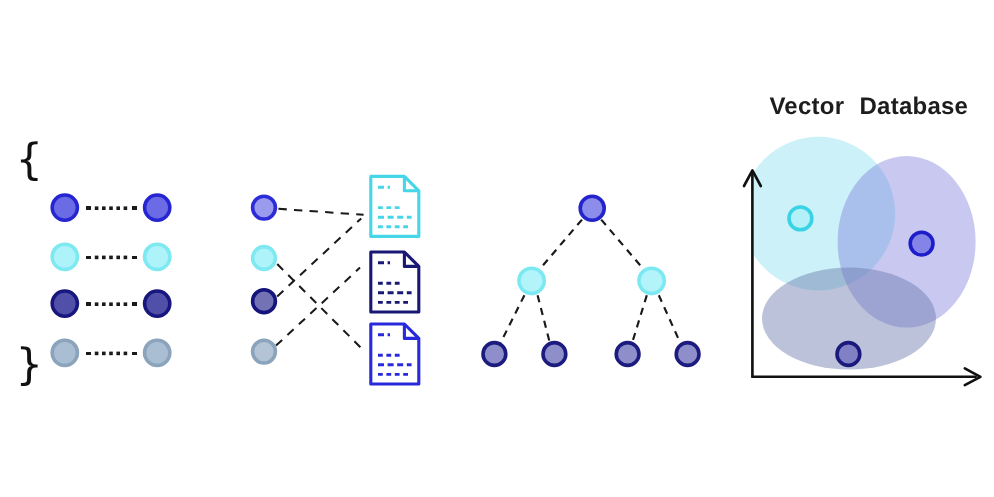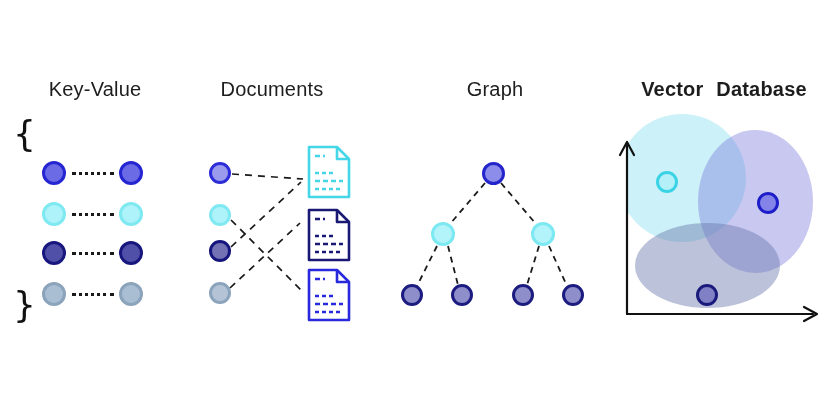--- a/index.html
+++ b/index.html
@@ -34,23 +34,20 @@
   .blob-cyan  {left:-10px;top:2px;width:128px;height:128px;background:rgba(110,215,235,0.35);}
   .blob-purple{left:70px;top:18px;width:115px;height:143px;background:rgba(125,125,220,0.42);}
   .blob-gray  {left:7px;top:111px;width:145px;height:85px;background:rgba(105,120,170,0.45);}
   .doc-icon{position:absolute;left:306px;width:46px;height:54px;}
 </style>
 </head>
 <body>
 
 <div id="canvas">
 
-  <div class="title" style="left:30px;width:130px;">Key-Value</div>
-  <div class="title" style="left:207px;width:130px;">Documents</div>
-  <div class="title" style="left:430px;width:130px;">Graph</div>
   <div class="title" style="left:628px;width:192px;word-spacing:0.35em;font-weight:bold;">Vector Database</div>
 
   <div class="brace" style="left:13px;top:116px;">{</div>
   <div class="brace" style="left:13px;top:287px;">}</div>
 
   <div class="circle c-blue" style="left:42px;top:161px;width:24px;height:24px;"></div>
   <div class="dotted" style="left:72px;top:172px;width:42px;"></div>
   <div class="circle c-blue" style="left:119px;top:161px;width:24px;height:24px;"></div>
 
   <div class="circle c-cyan" style="left:42px;top:202px;width:24px;height:24px;"></div>

